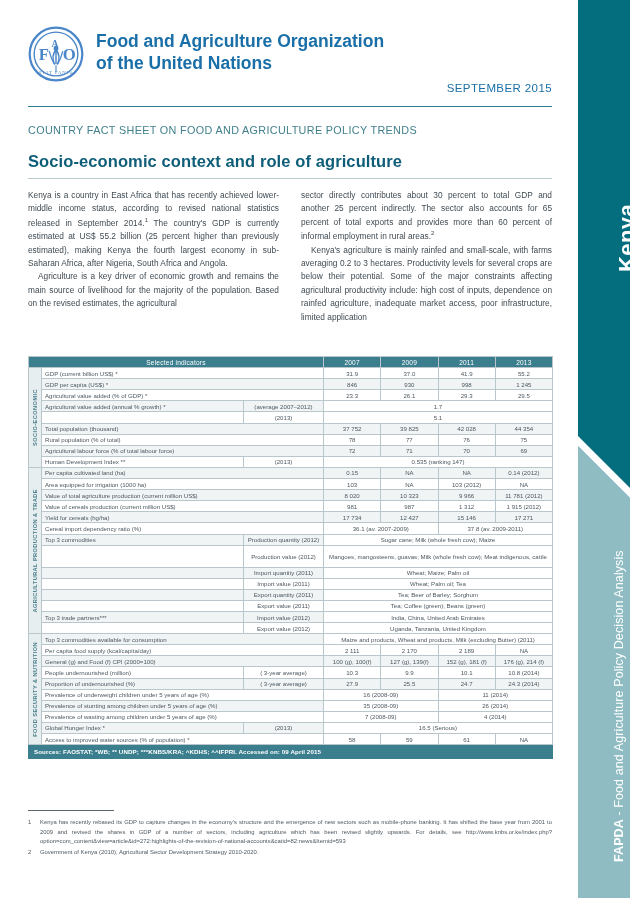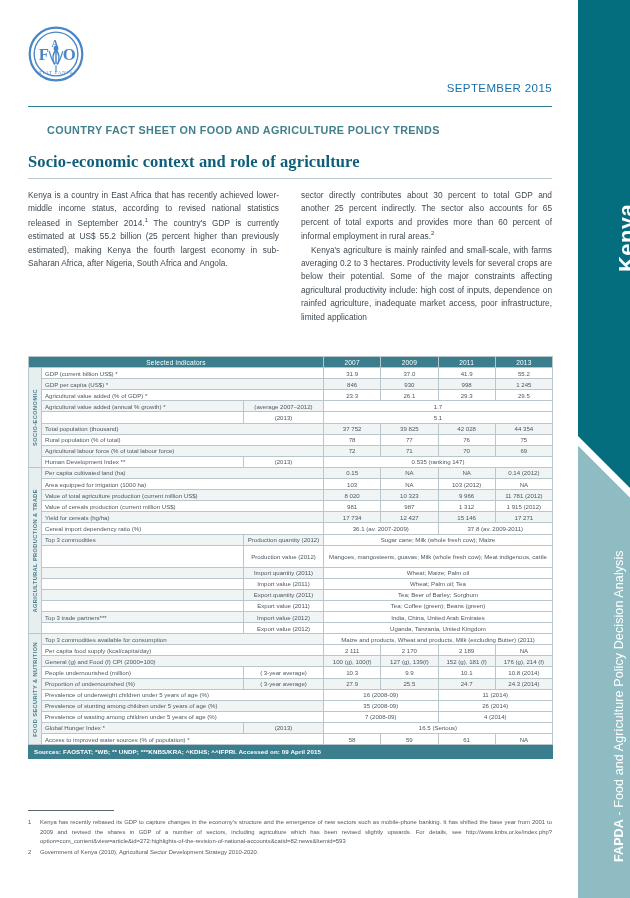--- a/index.html
+++ b/index.html
@@ -68,29 +68,27 @@
     position: absolute; right: 26px; top: 82px;
     color: #1a6fa8; font-size: 11.5px; font-weight: normal;
     letter-spacing: .4px;
   }
   #rule-1 {
     position: absolute; left: 28px; top: 106px; width: 524px;
     border-top: 1.6px solid #2f7f92;
   }
   #kicker {
     position: absolute; left: 28px; top: 124px;
-    color: #41808c; font-size: 10.8px; font-weight: bold;
+    color: #41808c; font-size: 10.8px; font-weight: normal;
     letter-spacing: .35px;
-    margin-left: 19px;
   }
   #section-title {
     position: absolute; left: 28px; top: 152px;
     color: #0f5e79; font-size: 16.5px; font-weight: bold;
     letter-spacing: .1px;
-    font-family: Liberation Serif, serif;
   }
   #rule-2 {
     position: absolute; left: 28px; top: 178px; width: 524px;
     border-top: 1px solid #b9c9ce;
   }
 
   
   #columns {
     position: absolute; left: 28px; top: 189px; width: 524px;
     display: flex; gap: 22px;
@@ -183,31 +181,36 @@
       <circle cx="50" cy="50" r="39" fill="none" stroke="#4a86c8" stroke-width="2.5"></circle>
       <text x="19" y="60" font-family="Liberation Serif, serif" font-size="30" font-weight="bold" fill="#4a86c8">F</text>
       <text x="42" y="38" font-family="Liberation Serif, serif" font-size="17" font-weight="bold" fill="#4a86c8">A</text>
       <text x="62" y="60" font-family="Liberation Serif, serif" font-size="30" font-weight="bold" fill="#4a86c8">O</text>
       <path d="M50 42 q-9 12 -3 26 M50 42 q9 12 3 26 M50 44 v24" stroke="#4a86c8" stroke-width="2.6" fill="none"></path>
       <path d="M38 45 q4 16 10 24 M62 45 q-4 16 -10 24" stroke="#4a86c8" stroke-width="2.2" fill="none"></path>
       <ellipse cx="50" cy="40" rx="4.2" ry="5" fill="#4a86c8"></ellipse>
       <text x="50" y="86" text-anchor="middle" font-family="Liberation Serif, serif" font-size="8.5" letter-spacing="1.6" fill="#4a86c8">FIAT PANIS</text>
       <line x1="50" y1="70" x2="50" y2="82" stroke="#4a86c8" stroke-width="2"></line>
     </svg>
+    <div id="fao-title">
+      <div>Food and Agriculture Organization</div>
+      <div>of the United Nations</div>
+    </div>
   </div>
 
   <div id="issue-date">SEPTEMBER 2015</div>
   <div id="rule-1"></div>
   <div id="kicker">COUNTRY FACT SHEET ON FOOD AND AGRICULTURE POLICY TRENDS</div>
   <div id="section-title">Socio-economic context and role of agriculture</div>
   <div id="rule-2"></div>
 
   <div id="columns">
     <div class="col">
       <p><span>Kenya is a country in East Africa that has recently achieved lower-middle income status, according to revised national statistics released in September 2014.</span><sup>1</sup><span> The country's GDP is currently estimated at US$ 55.2 billion (25 percent higher than previously estimated), making Kenya the fourth largest economy in sub-Saharan Africa, after Nigeria, South Africa and Angola.</span></p>
+      <p>Agriculture is a key driver of economic growth and remains the main source of livelihood for the majority of the population. Based on the revised estimates, the agricultural</p>
     </div>
     <div class="col">
       <p><span>sector directly contributes about 30 percent to total GDP and another 25 percent indirectly. The sector also accounts for 65 percent of total exports and provides more than 60 percent of informal employment in rural areas.</span><sup>2</sup></p>
       <p>Kenya's agriculture is mainly rainfed and small-scale, with farms averaging 0.2 to 3 hectares. Productivity levels for several crops are below their potential. Some of the major constraints affecting agricultural productivity include: high cost of inputs, dependence on rainfed agriculture, inadequate market access, poor infrastructure, limited application</p>
     </div>
   </div>
 
   <table id="indicator-table">
     <colgroup>
       <col style="width:13px">

